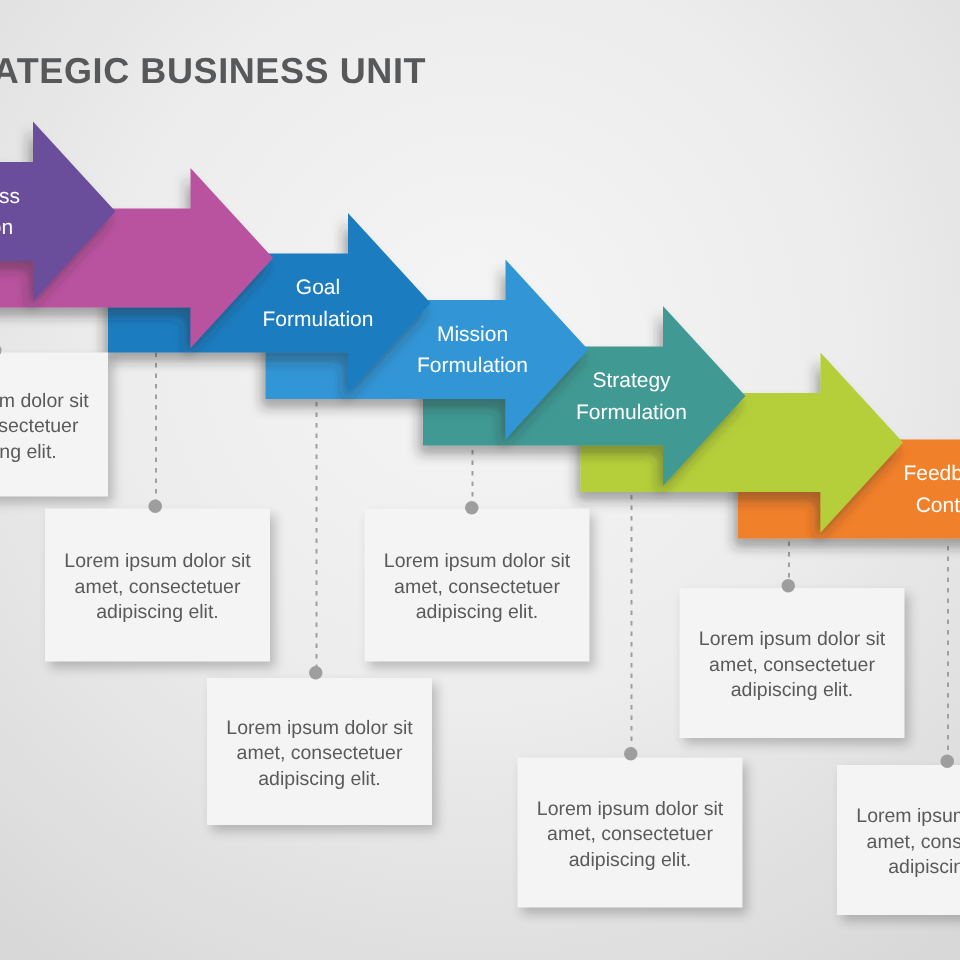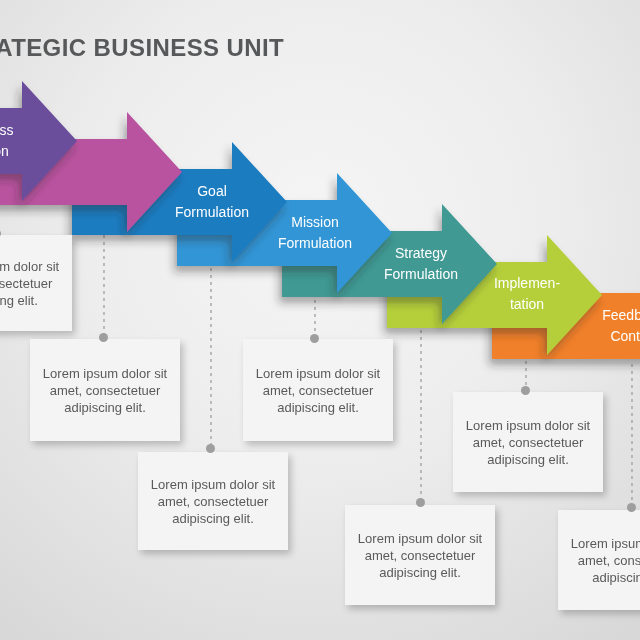--- a/index.html
+++ b/index.html
@@ -119,24 +119,20 @@
     <div>Formulation</div>
   </div>
   <div class="arrow-label" style="left:240px;top:212px;">
     <div>Mission</div>
     <div>Formulation</div>
   </div>
   <div class="arrow-label" style="left:346px;top:243px;">
     <div>Strategy</div>
     <div>Formulation</div>
   </div>
-  <div class="arrow-label" style="left:452px;top:273px;">
-    <div>Implemen-</div>
-    <div>tation</div>
-  </div>
   <div class="arrow-label" style="left:558px;top:305px;">
     <div>Feedback</div>
     <div>Control</div>
   </div>
 
   <div class="slide-title">STRATEGIC BUSINESS UNIT</div>
 
 </div>
 
 </body></html>

